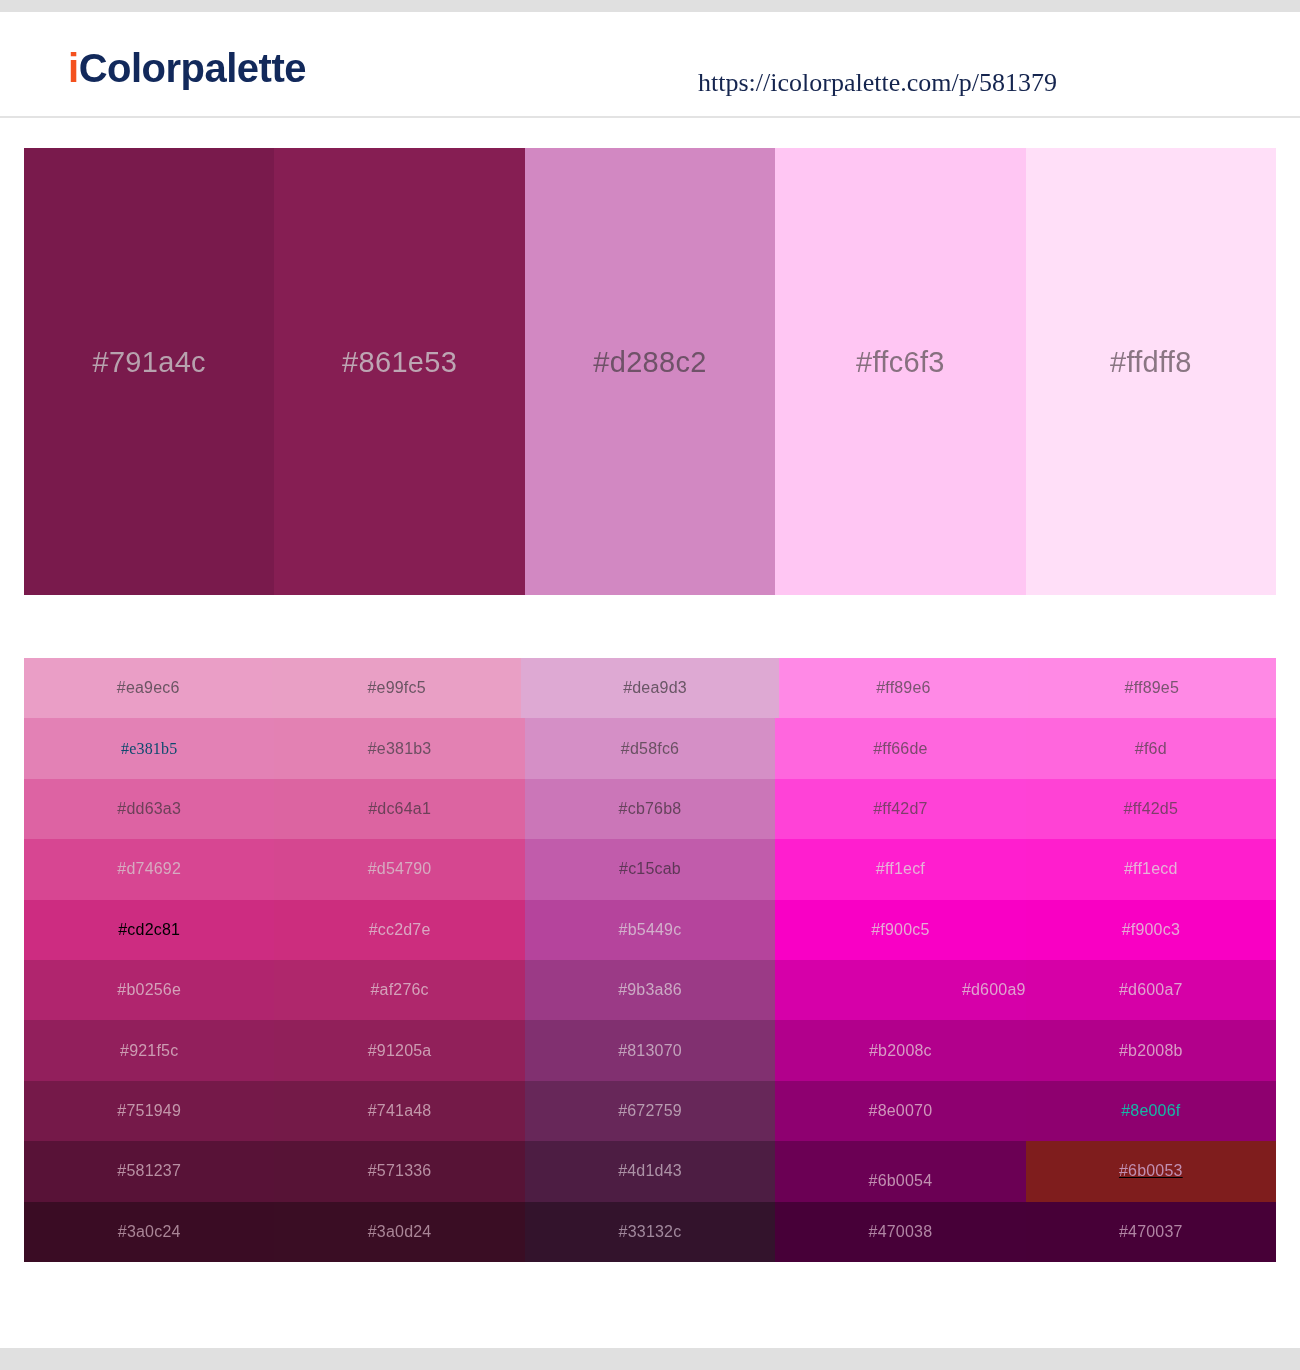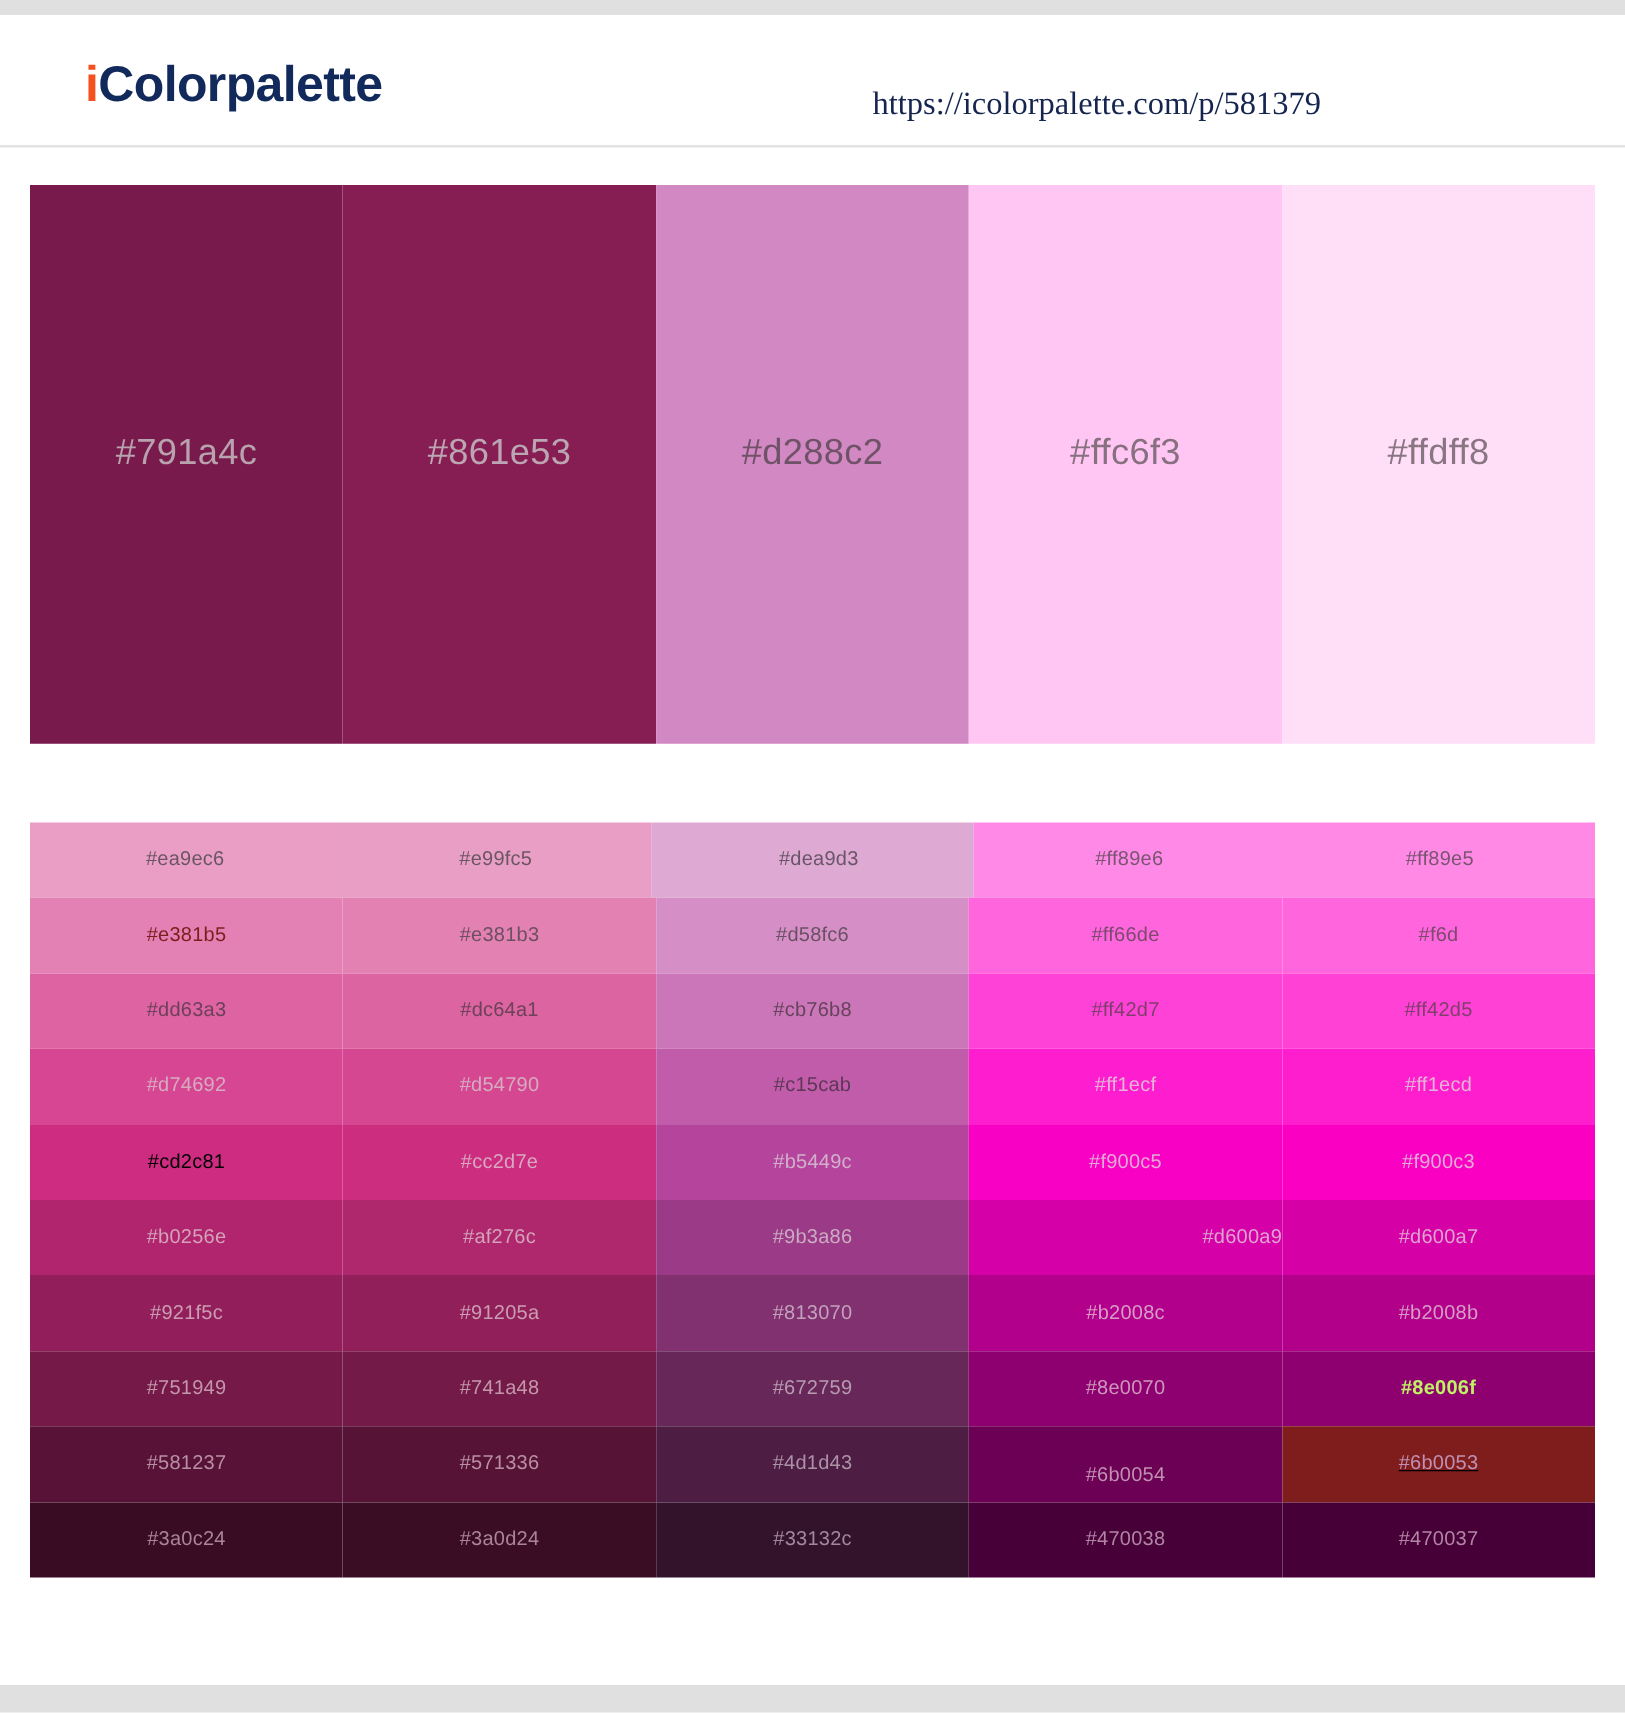--- a/index.html
+++ b/index.html
@@ -156,21 +156,21 @@
       </div>
       <div class="grid-cell" style="background: rgb(255, 137, 230);">
         <span class="label" style="color: rgb(122, 85, 113);">#ff89e6</span>
       </div>
       <div class="grid-cell" style="background: rgb(255, 137, 229);">
         <span class="label" style="color: rgb(122, 85, 113);">#ff89e5</span>
       </div>
     </div>
     <div class="grid-row">
       <div class="grid-cell" style="background: rgb(227, 129, 181);">
-        <span class="label" style="color: #7f1d1d;">#e381b5</span>
+        <span class="label" style="color: #0c4a6e; font-family: Liberation Serif, serif;">#e381b5</span>
       </div>
       <div class="grid-cell" style="background: rgb(227, 129, 179);">
         <span class="label" style="color: rgb(109, 79, 98);">#e381b3</span>
       </div>
       <div class="grid-cell" style="background: rgb(213, 143, 198);">
         <span class="label" style="color: rgb(106, 81, 99);">#d58fc6</span>
       </div>
       <div class="grid-cell" style="background: rgb(255, 102, 222);">
         <span class="label" style="color: rgb(124, 74, 110);">#ff66de</span>
       </div>
@@ -270,21 +270,21 @@
       <div class="grid-cell" style="background: rgb(116, 26, 72);">
         <span class="label" style="color: rgb(195, 150, 170);">#741a48</span>
       </div>
       <div class="grid-cell" style="background: rgb(103, 39, 89);">
         <span class="label" style="color: rgb(183, 155, 176);">#672759</span>
       </div>
       <div class="grid-cell" style="background: rgb(142, 0, 112);">
         <span class="label" style="color: rgb(206, 150, 187);">#8e0070</span>
       </div>
       <div class="grid-cell" style="background: rgb(142, 0, 111);">
-        <span class="label" style="color: #bef264; font-weight: bold;">#8e006f</span>
+        <span class="label" style="color: #14b8a6;">#8e006f</span>
       </div>
     </div>
     <div class="grid-row">
       <div class="grid-cell" style="background: rgb(88, 18, 55);">
         <span class="label" style="color: rgb(184, 143, 162);">#581237</span>
       </div>
       <div class="grid-cell" style="background: rgb(87, 19, 54);">
         <span class="label" style="color: rgb(184, 143, 162);">#571336</span>
       </div>
       <div class="grid-cell" style="background: rgb(77, 29, 67);">

